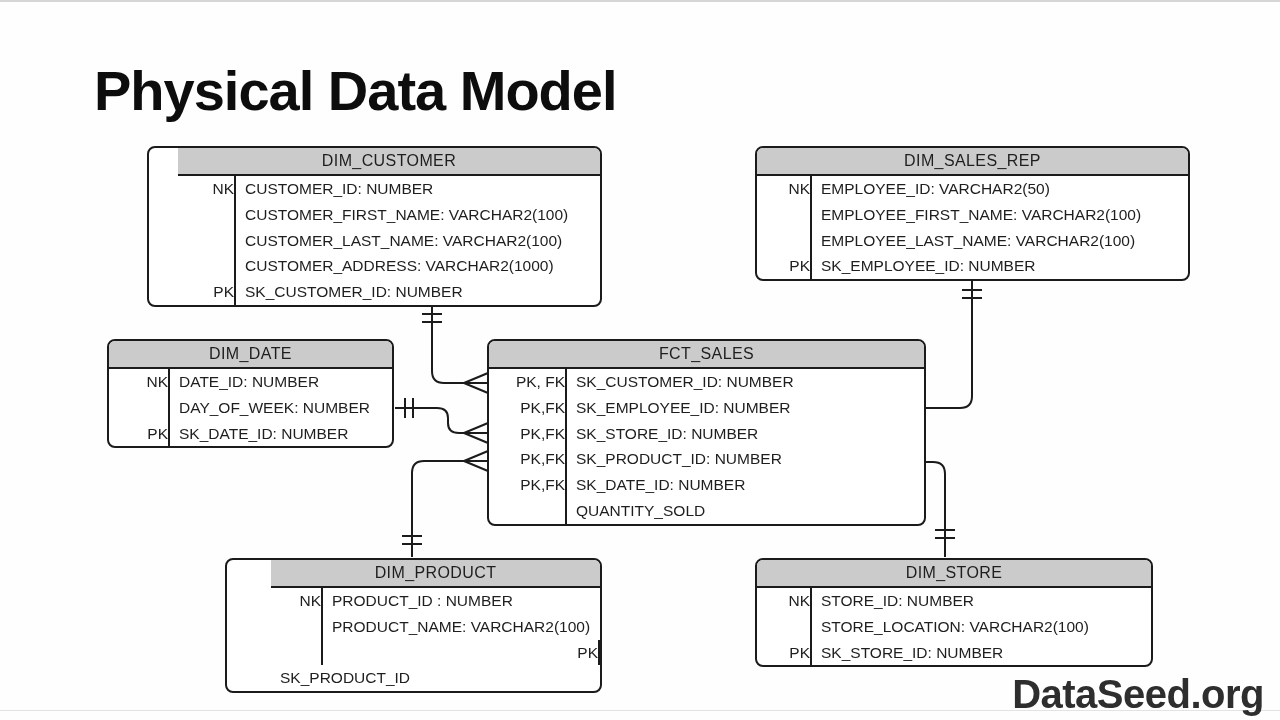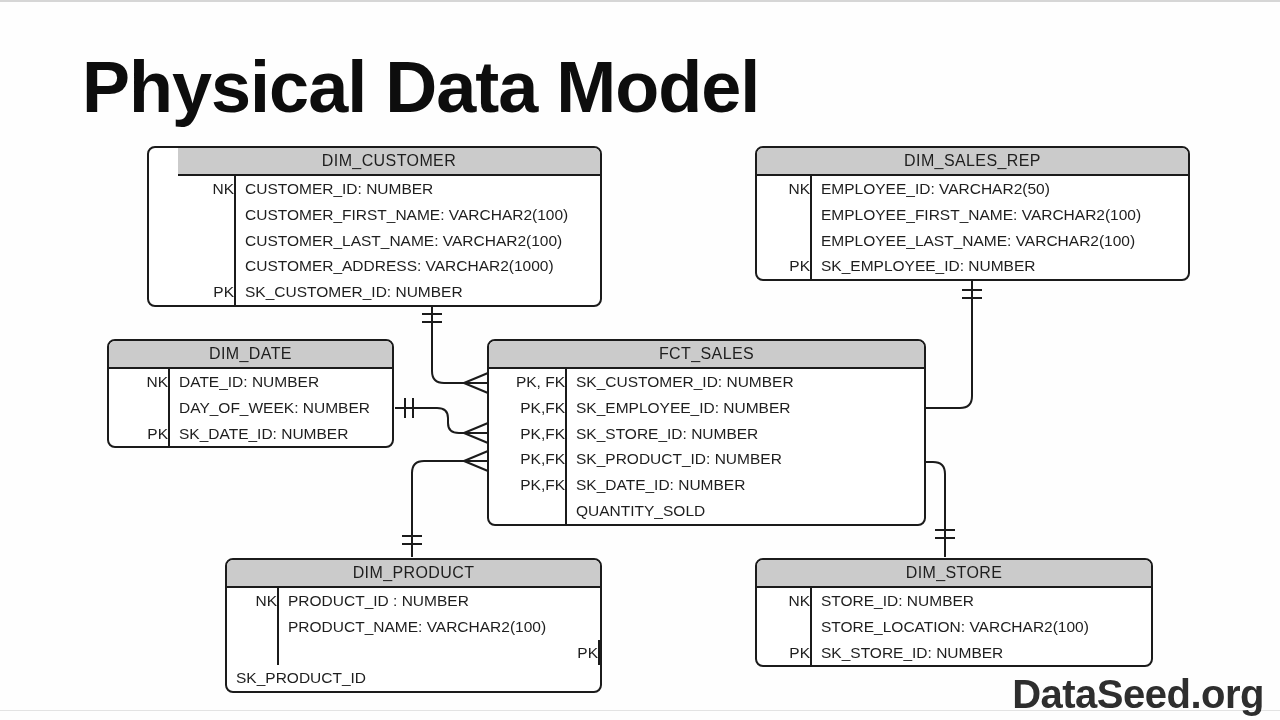--- a/index.html
+++ b/index.html
@@ -16,26 +16,26 @@
     position: absolute; left: 0; top: 0; width: 1280px; height: 2px;
     background: #d6d6d6;
   }
   .bottom-strip {
     position: absolute; left: 0; top: 710px; width: 1280px; height: 1px;
     background: #e3e3e3;
   }
   .page-title {
     position: absolute;
     left: 78px; top: 42px;
-    font-size: 72px;
+    font-size: 56px;
     font-weight: bold;
     letter-spacing: -1px;
     color: #0d0d0d;
     z-index: 3;
-    margin: 4px;
+    margin: 16px;
   }
   .connectors {
     position: absolute; left: 0; top: 0;
     z-index: 1;
   }
   .etable {
     position: absolute;
     z-index: 2;
     box-sizing: border-box;
     background: #ffffff;
@@ -71,21 +71,21 @@
     height: 25.8px;
     line-height: 25.8px;
     font-size: 15.5px;
     white-space: nowrap;
     color: #1e1e1e;
   }
   #t-customer { left: 147px; top: 146px; width: 455px; padding-left: 29px; --kw: 58px; }
   #t-salesrep { left: 755px; top: 146px; width: 435px; --kw: 55px; }
   #t-date     { left: 107px; top: 339px; width: 287px; --kw: 61px; }
   #t-fct      { left: 487px; top: 339px; width: 439px; --kw: 78px; }
-  #t-product  { left: 225px; top: 558px; width: 377px; --kw: 52px; }
+  #t-product  { left: 225px; top: 558px; width: 377px; padding-left: 44px; --kw: 52px; }
   #t-store    { left: 755px; top: 558px; width: 398px; --kw: 55px; }
   .watermark {
     position: absolute;
     right: 16px; top: 672px;
     font-size: 40px;
     font-weight: bold;
     color: #2e2e2e;
     z-index: 5;
     letter-spacing: -0.5px;
   }

